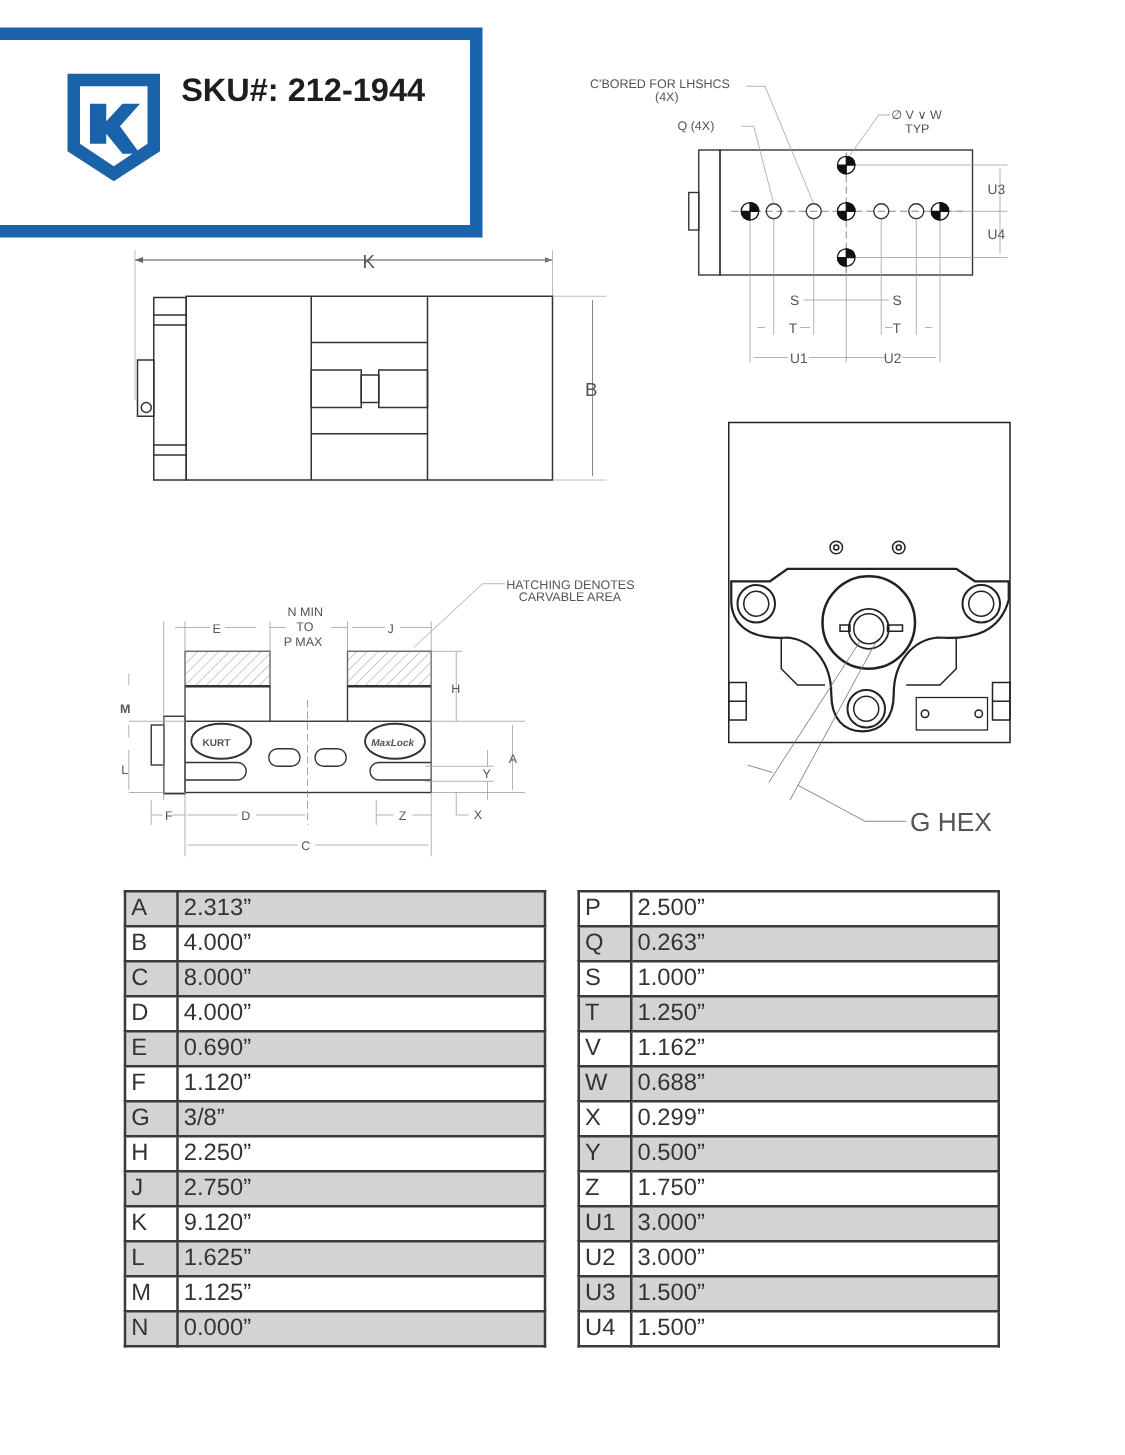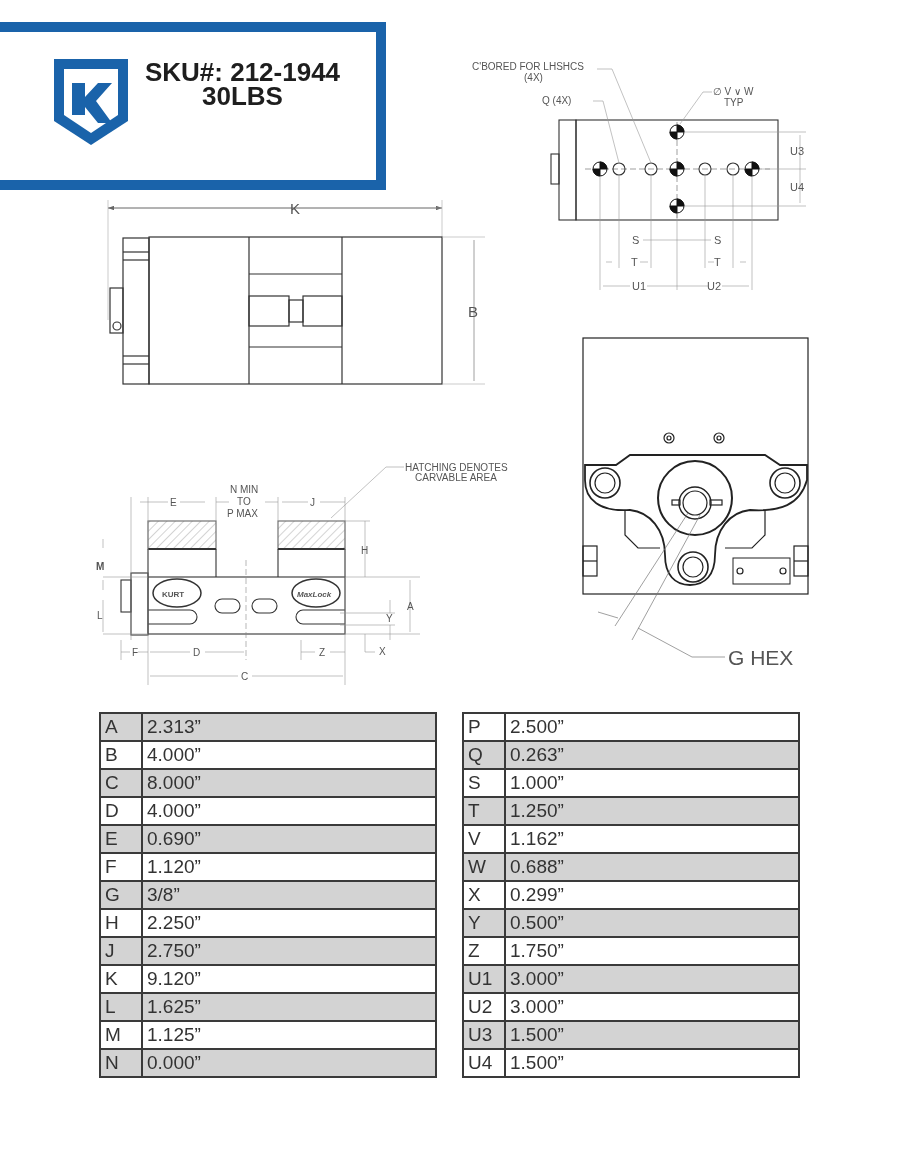--- a/index.html
+++ b/index.html
@@ -18,21 +18,20 @@
 <body>
 
 <div class="header-box"></div>
 <svg class="logo" viewBox="0 0 78 90">
   <path d="M2,2 H76 V64 L39,88 L2,64 Z" fill="#1a63aa"></path>
   <path d="M12,12 H66 V58 L39,76 L12,58 Z" fill="#ffffff"></path>
   <path d="M20,26 H33 V40 L46,26 H60 L44,44 L60,66 H46 L33,50 V58 H20 Z" fill="#1a63aa"></path>
 </svg>
 <div class="sku-text">
   <div>SKU#: 212-1944</div>
-  <div>30LBS</div>
 </div>
 
 <svg class="drawing" viewBox="0 0 900 700" width="900" height="700">
   <defs>
     <pattern id="hatch" width="6" height="6" patternUnits="userSpaceOnUse" patternTransform="rotate(45)">
       <line x1="0" y1="0" x2="0" y2="6" stroke="#aaa" stroke-width="1"></line>
     </pattern>
     <marker id="arr" markerWidth="8" markerHeight="6" refX="8" refY="3" orient="auto">
       <path d="M0,0 L8,3 L0,6 Z" fill="#666"></path>
     </marker>

